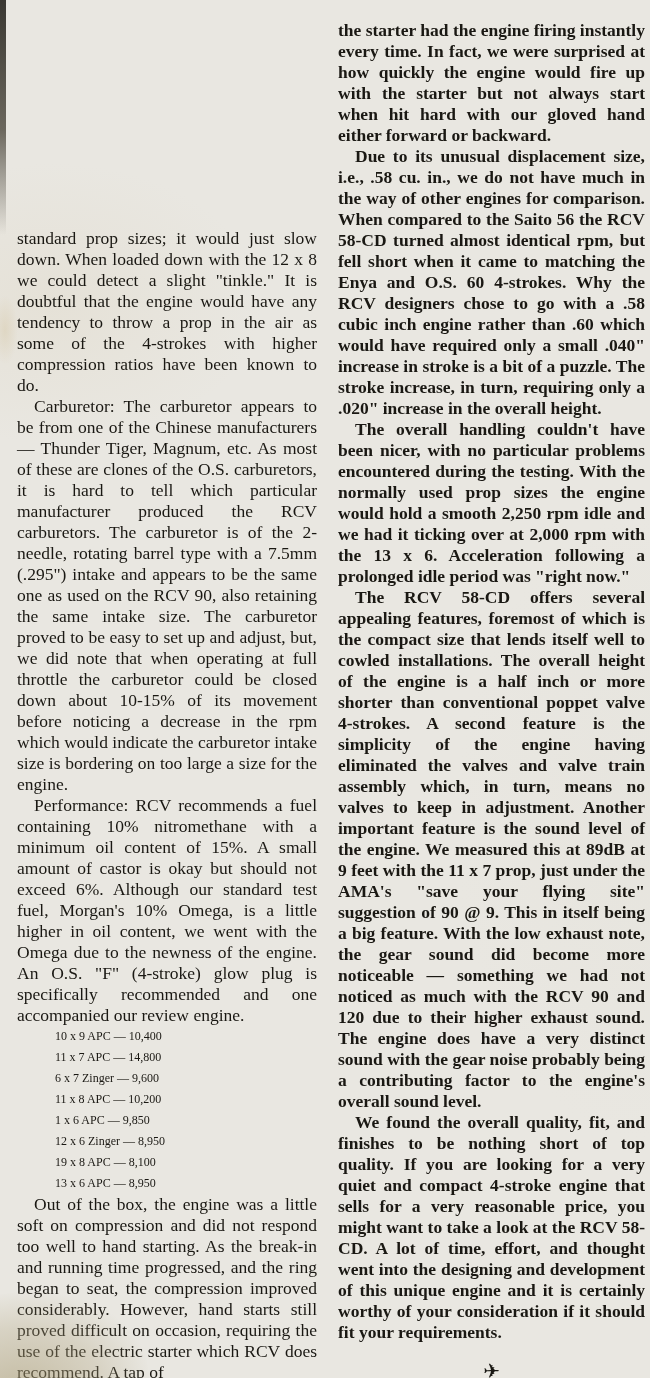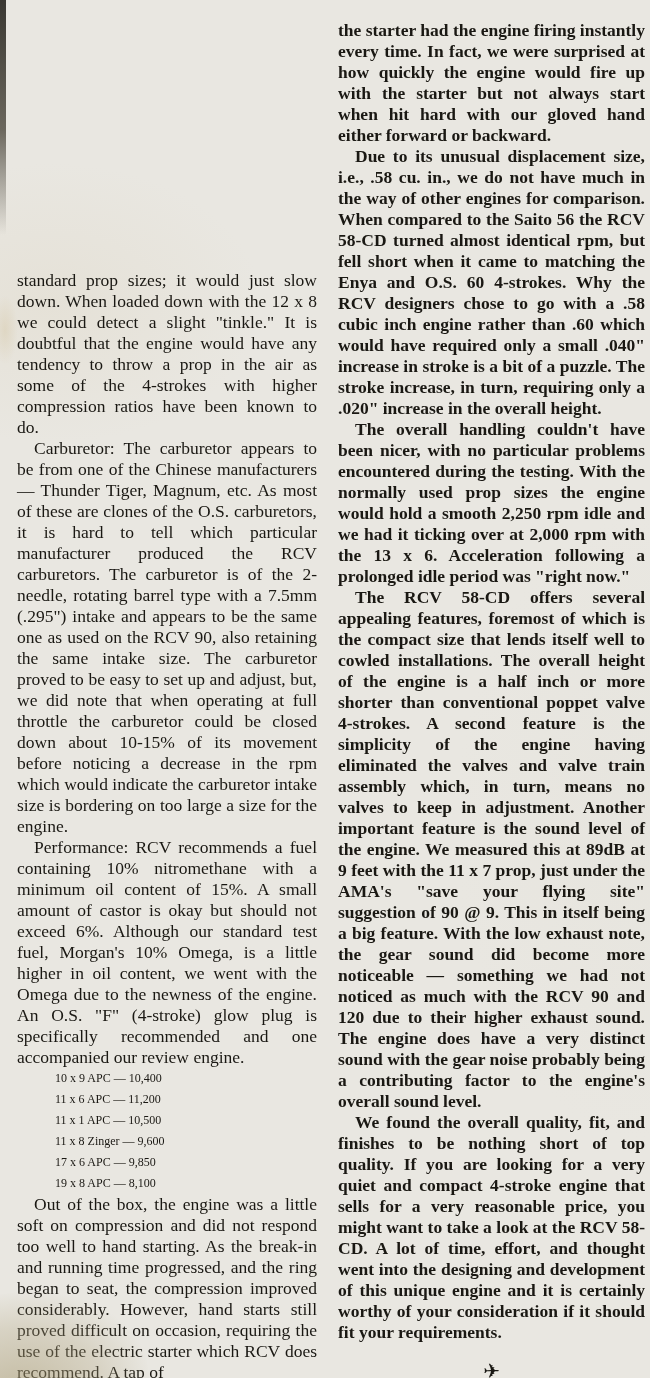--- a/index.html
+++ b/index.html
@@ -87,25 +87,27 @@
     <div class="col col-left">
       <p class="para">standard prop sizes; it would just slow down. When loaded down with the 12 x 8 we could detect a slight "tinkle." It is doubtful that the engine would have any tendency to throw a prop in the air as some of the 4-strokes with higher compression ratios have been known to do.</p>
 
       <p class="para indent"><b>Carburetor:</b><span> The carburetor appears to be from one of the Chinese manufacturers — Thunder Tiger, Magnum, etc. As most of these are clones of the O.S. carburetors, it is hard to tell which particular manufacturer produced the RCV carburetors. The carburetor is of the 2-needle, rotating barrel type with a 7.5mm (.295") intake and appears to be the same one as used on the RCV 90, also retaining the same intake size. The carburetor proved to be easy to set up and adjust, but, we did note that when operating at full throttle the carburetor could be closed down about 10-15% of its movement before noticing a decrease in the rpm which would indicate the carburetor intake size is bordering on too large a size for the engine.</span></p>
 
       <p class="para indent"><b>Performance:</b><span> RCV recommends a fuel containing 10% nitromethane with a minimum oil content of 15%. A small amount of castor is okay but should not exceed 6%. Although our standard test fuel, Morgan's 10% Omega, is a little higher in oil content, we went with the Omega due to the newness of the engine. An O.S. "F" (4-stroke) glow plug is specifically recommended and one accompanied our review engine.</span></p>
 
 
       <div class="prop-list">
         <div class="prop-line">10 x 9 APC — 10,400</div>
-        <div class="prop-line">11 x 6 APC — 11,200</div>
-        <div class="prop-line">11 x 1 APC — 10,500</div>
-        <div class="prop-line">11 x 8 Zinger — 9,600</div>
-        <div class="prop-line">17 x 6 APC — 9,850</div>
+        <div class="prop-line">11 x 7 APC — 14,800</div>
+        <div class="prop-line">6 x 7 Zinger — 9,600</div>
+        <div class="prop-line">11 x 8 APC — 10,200</div>
+        <div class="prop-line">1 x 6 APC — 9,850</div>
+        <div class="prop-line">12 x 6 Zinger — 8,950</div>
         <div class="prop-line">19 x 8 APC — 8,100</div>
+        <div class="prop-line">13 x 6 APC — 8,950</div>
       </div>
 
       <p class="para indent">Out of the box, the engine was a little soft on compression and did not respond too well to hand starting. As the break-in and running time progressed, and the ring began to seat, the compression improved considerably. However, hand starts still proved difficult on occasion, requiring the use of the electric starter which RCV does recommend. A tap of</p>
     </div>
 
     <div class="col col-right">
       <p class="para">the starter had the engine firing instantly every time. In fact, we were surprised at how quickly the engine would fire up with the starter but not always start when hit hard with our gloved hand either forward or backward.</p>
 
       <p class="para indent">Due to its unusual displacement size, i.e., .58 cu. in., we do not have much in the way of other engines for comparison. When compared to the Saito 56 the RCV 58-CD turned almost identical rpm, but fell short when it came to matching the Enya and O.S. 60 4-strokes. Why the RCV designers chose to go with a .58 cubic inch engine rather than .60 which would have required only a small .040" increase in stroke is a bit of a puzzle. The stroke increase, in turn, requiring only a .020" increase in the overall height.</p>
 

